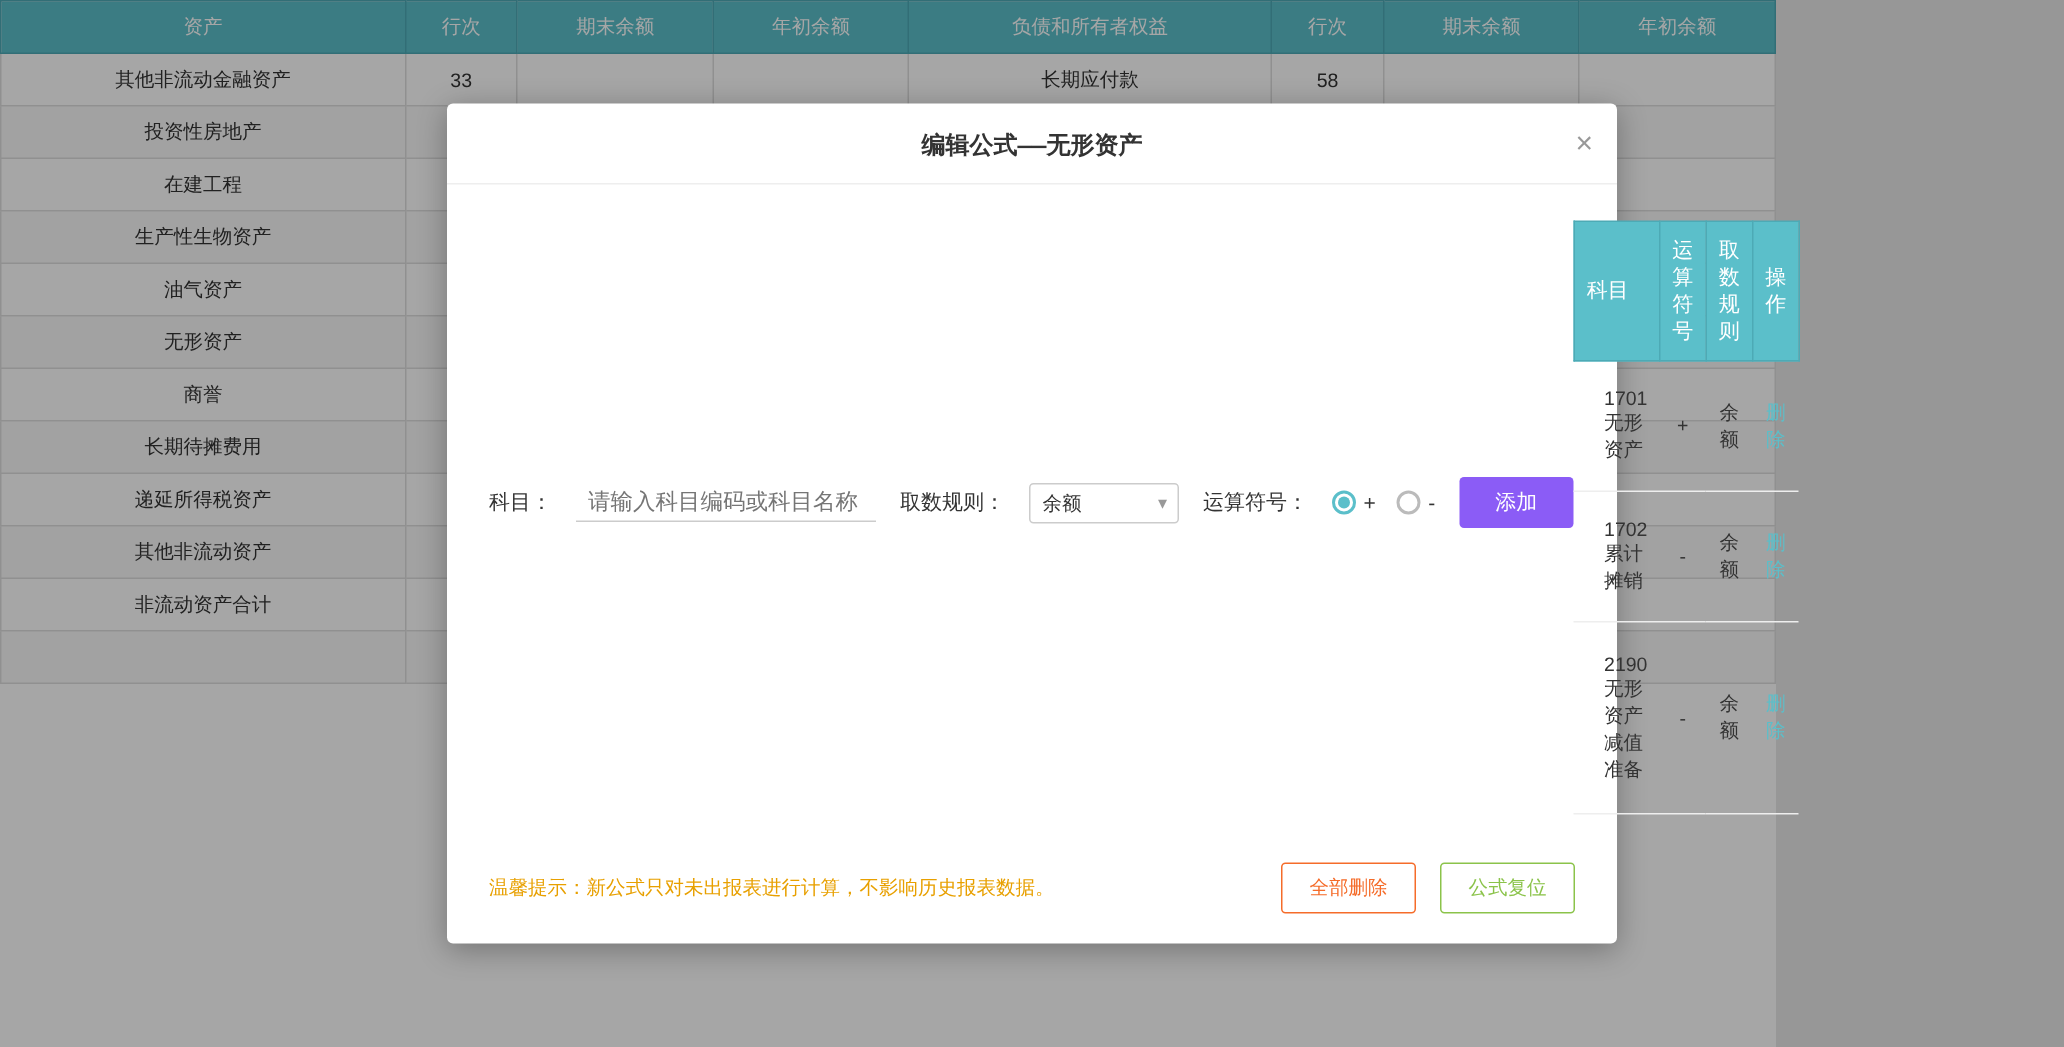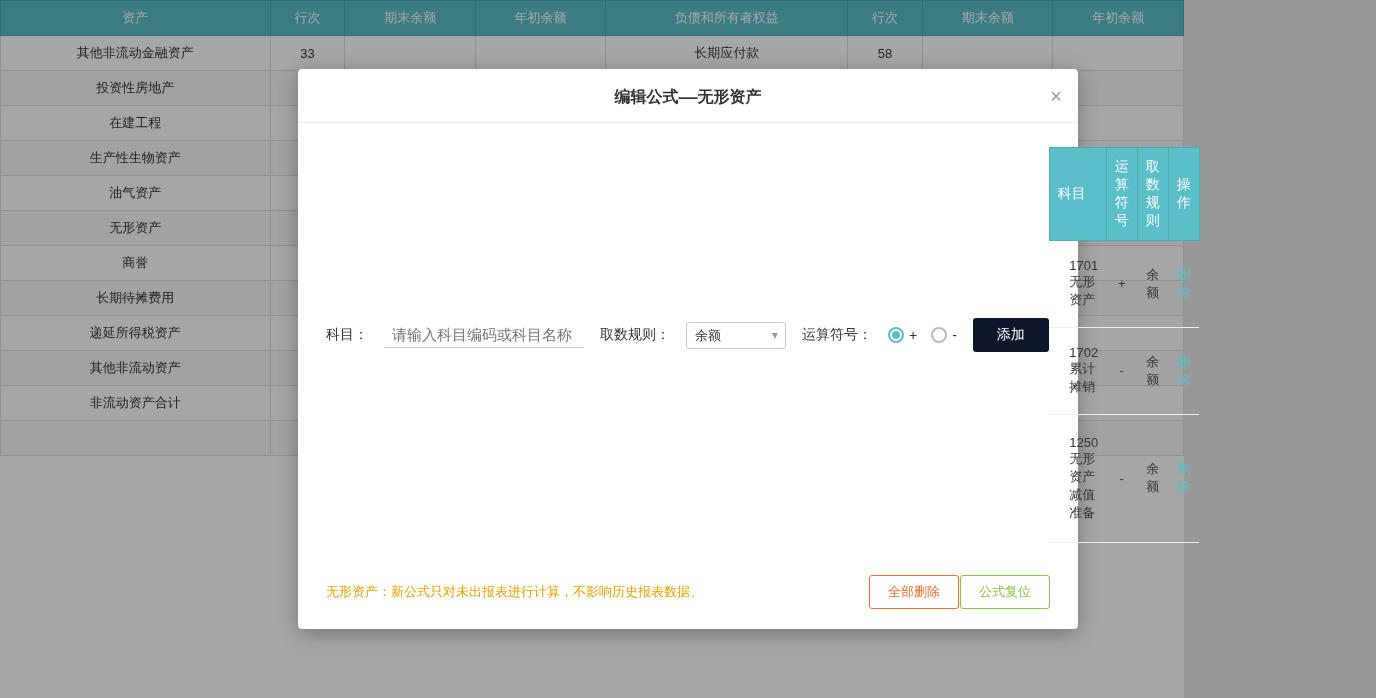--- a/index.html
+++ b/index.html
@@ -194,21 +194,21 @@
     .radio-circle.unchecked {
       border-color: #bbb;
     }
     .radio-label {
       font-size: 14px;
       color: #333;
     }
 
     
     .btn-add {
-      background: #0f172a;
+      background: #8b5cf6;
       color: #fff;
       border: none;
       border-radius: 3px;
       padding: 8px 24px;
       font-size: 14px;
       cursor: pointer;
       white-space: nowrap;
       margin-left: auto;
     }
 
@@ -252,21 +252,21 @@
       display: flex;
       align-items: center;
       justify-content: space-between;
     }
     .footer-hint {
       color: #e8a000;
       font-size: 13px;
     }
     .footer-btns {
       display: flex;
-      gap: 1px;
+      gap: 16px;
     }
     .btn-outline {
       background: #fff;
       color: #8bc34a;
       border: 1px solid #8bc34a;
       border-radius: 3px;
       padding: 7px 18px;
       font-size: 13px;
       cursor: pointer;
     }
@@ -469,29 +469,29 @@
             <td>余额</td>
             <td><a class="delete-link">删除</a></td>
           </tr>
           <tr>
             <td class="subject-cell">1702 累计摊销</td>
             <td>-</td>
             <td>余额</td>
             <td><a class="delete-link">删除</a></td>
           </tr>
           <tr>
-            <td class="subject-cell">1250 无形资产减值准备</td>
+            <td class="subject-cell">2190 无形资产减值准备</td>
             <td>-</td>
             <td>余额</td>
             <td><a class="delete-link">删除</a></td>
           </tr>
         </tbody>
     </table>
   </div>
 
   <div class="modal-footer">
-    <span class="footer-hint">无形资产：新公式只对未出报表进行计算，不影响历史报表数据。</span>
+    <span class="footer-hint">温馨提示：新公式只对未出报表进行计算，不影响历史报表数据。</span>
     <div class="footer-btns">
       <button class="btn-outline red-border">全部删除</button>
       <button class="btn-outline">公式复位</button>
     </div>
   </div>
 </div>
 
 </body></html>

